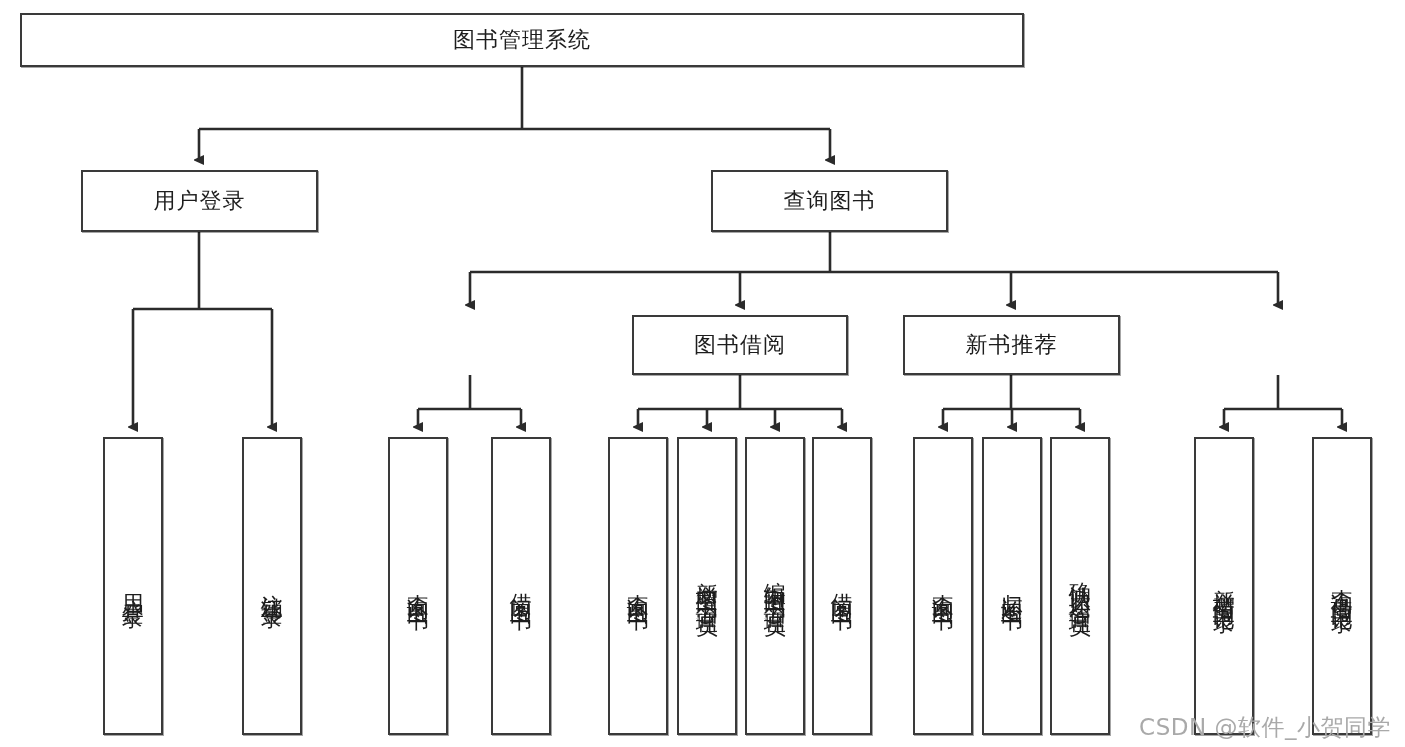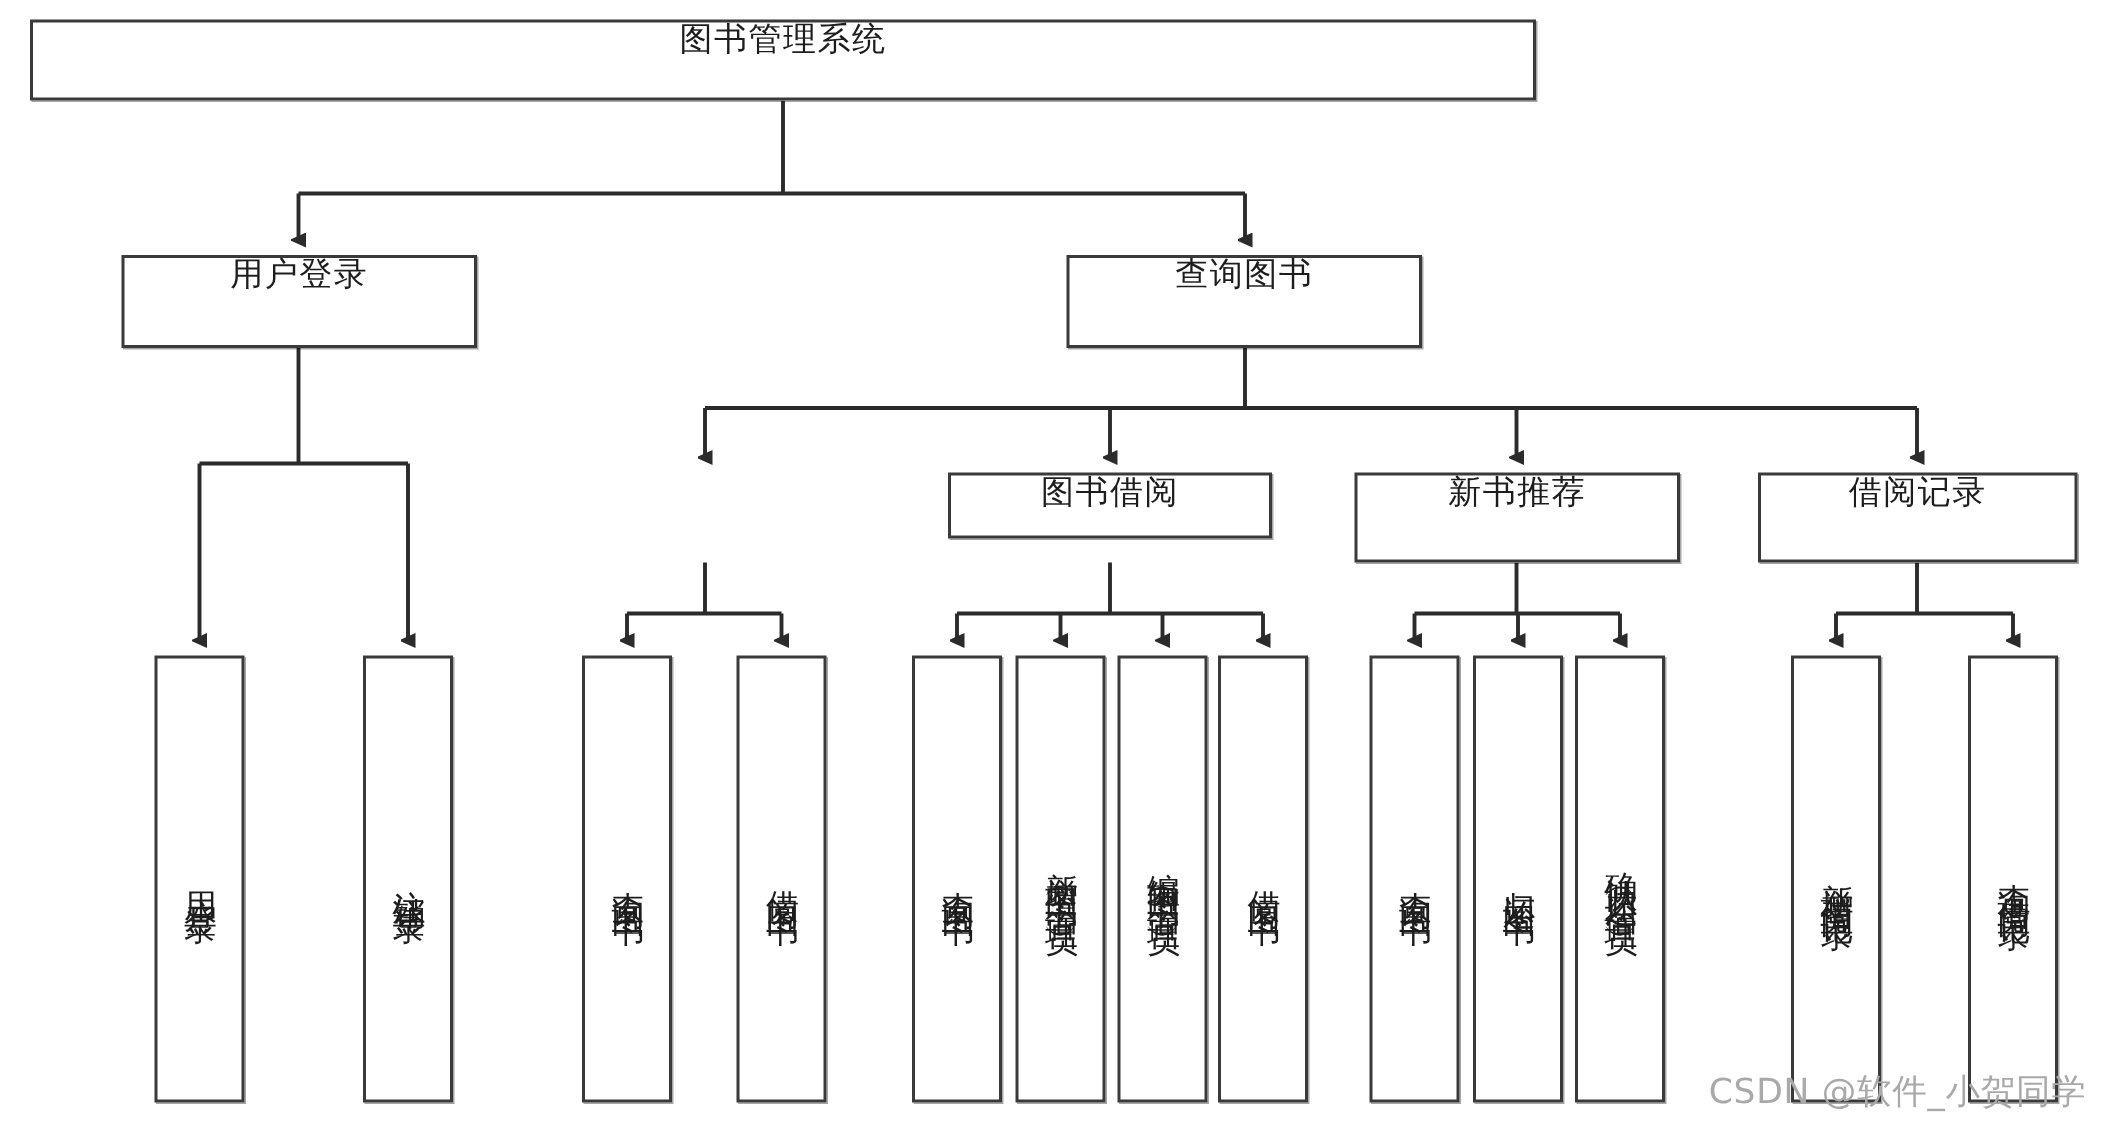--- a/index.html
+++ b/index.html
@@ -22,20 +22,21 @@
     width: 1405px;
     height: 747px;
     pointer-events: none;
   }
   .node {
     position: absolute;
     box-sizing: border-box;
     border: 2px solid #3a3a3a;
     background: #ffffff;
     display: flex;
+    align-items: center;
     justify-content: center;
     color: #222222;
     box-shadow: 1px 1px 0 rgba(0,0,0,0.35);
   }
   .node .label-h {
     font-size: 22px;
     line-height: 1.1;
     letter-spacing: 1px;
     white-space: nowrap;
     color: #1d1d1d;
@@ -123,28 +124,25 @@
     <span class="label-h">图书管理系统</span>
   </div>
 
   <div class="node" style="left:81px; top:170px; width:237px; height:62px;">
     <span class="label-h">用户登录</span>
   </div>
   <div class="node" style="left:711px; top:170px; width:237px; height:62px;">
     <span class="label-h">查询图书</span>
   </div>
 
-  <div class="node" style="left:632px; top:315px; width:216px; height:44px;">
+  <div class="node" style="left:632px; top:315px; width:216px; height:60px;">
     <span class="label-h">图书借阅</span>
   </div>
   <div class="node" style="left:903px; top:315px; width:217px; height:60px;">
     <span class="label-h">新书推荐</span>
-  </div>
-  <div class="node" style="left:1172px; top:315px; width:213px; height:60px;">
-    <span class="label-h">借阅记录</span>
   </div>
 
   <div class="node leaf" style="left:103px; top:437px; width:60px; height:298px;">
     <span class="label-v">用户登录</span>
   </div>
   <div class="node leaf" style="left:242px; top:437px; width:60px; height:298px;">
     <span class="label-v">注销登录</span>
   </div>
 
   <div class="node leaf" style="left:388px; top:437px; width:60px; height:298px;">

